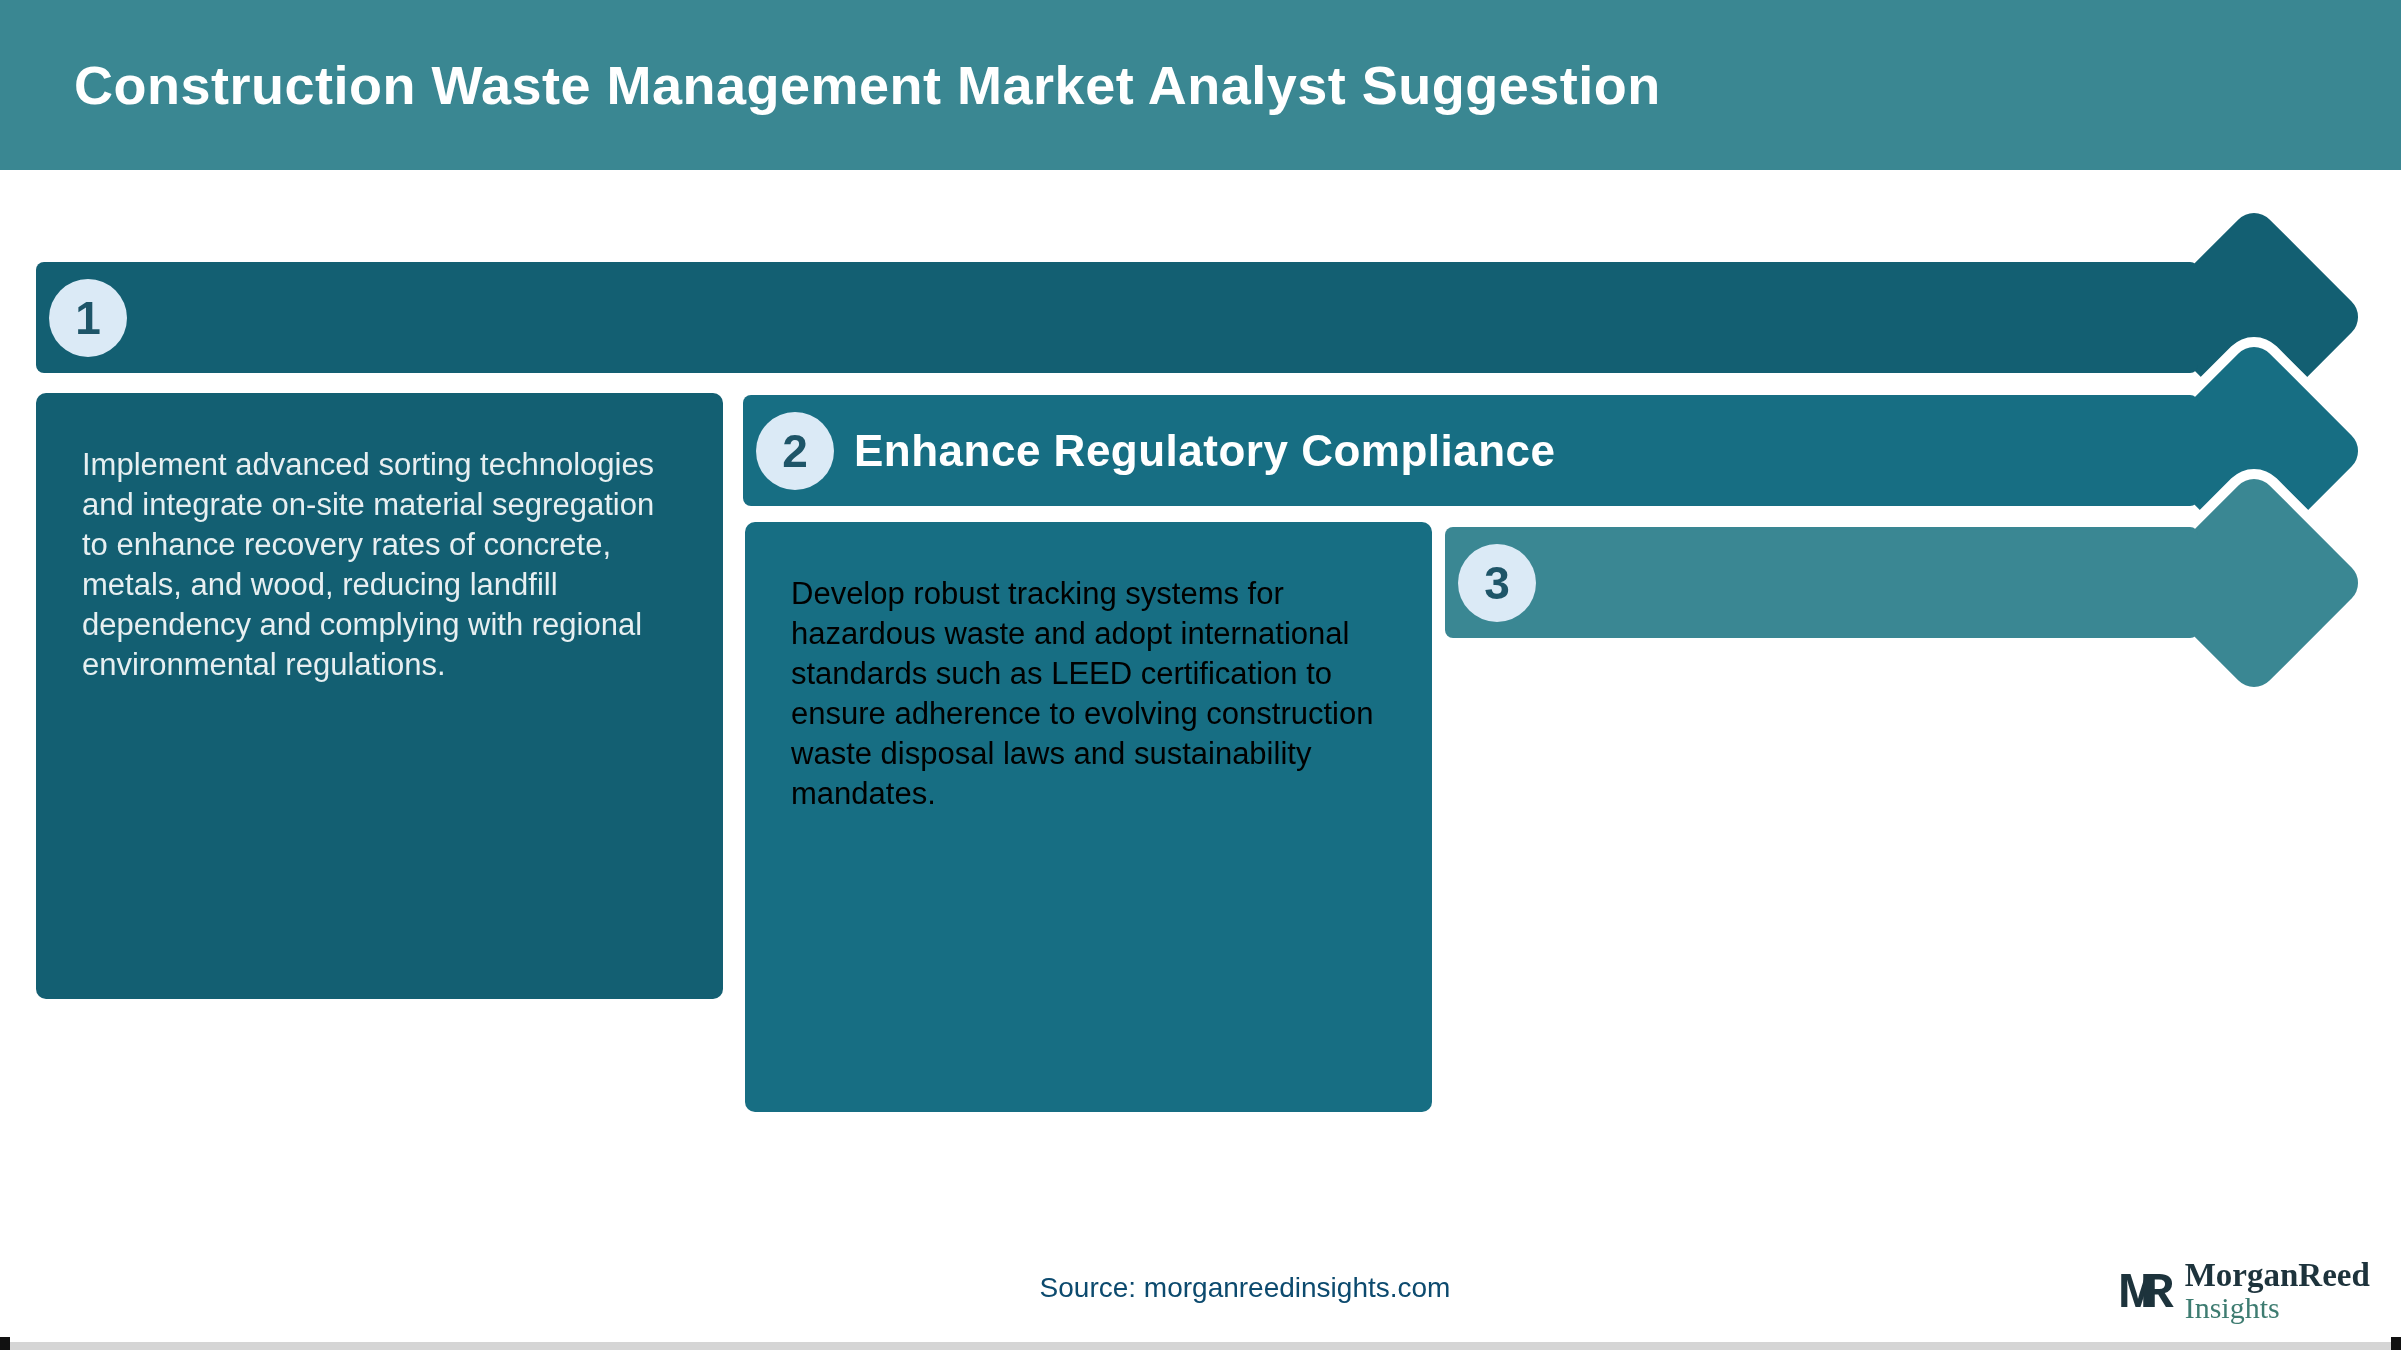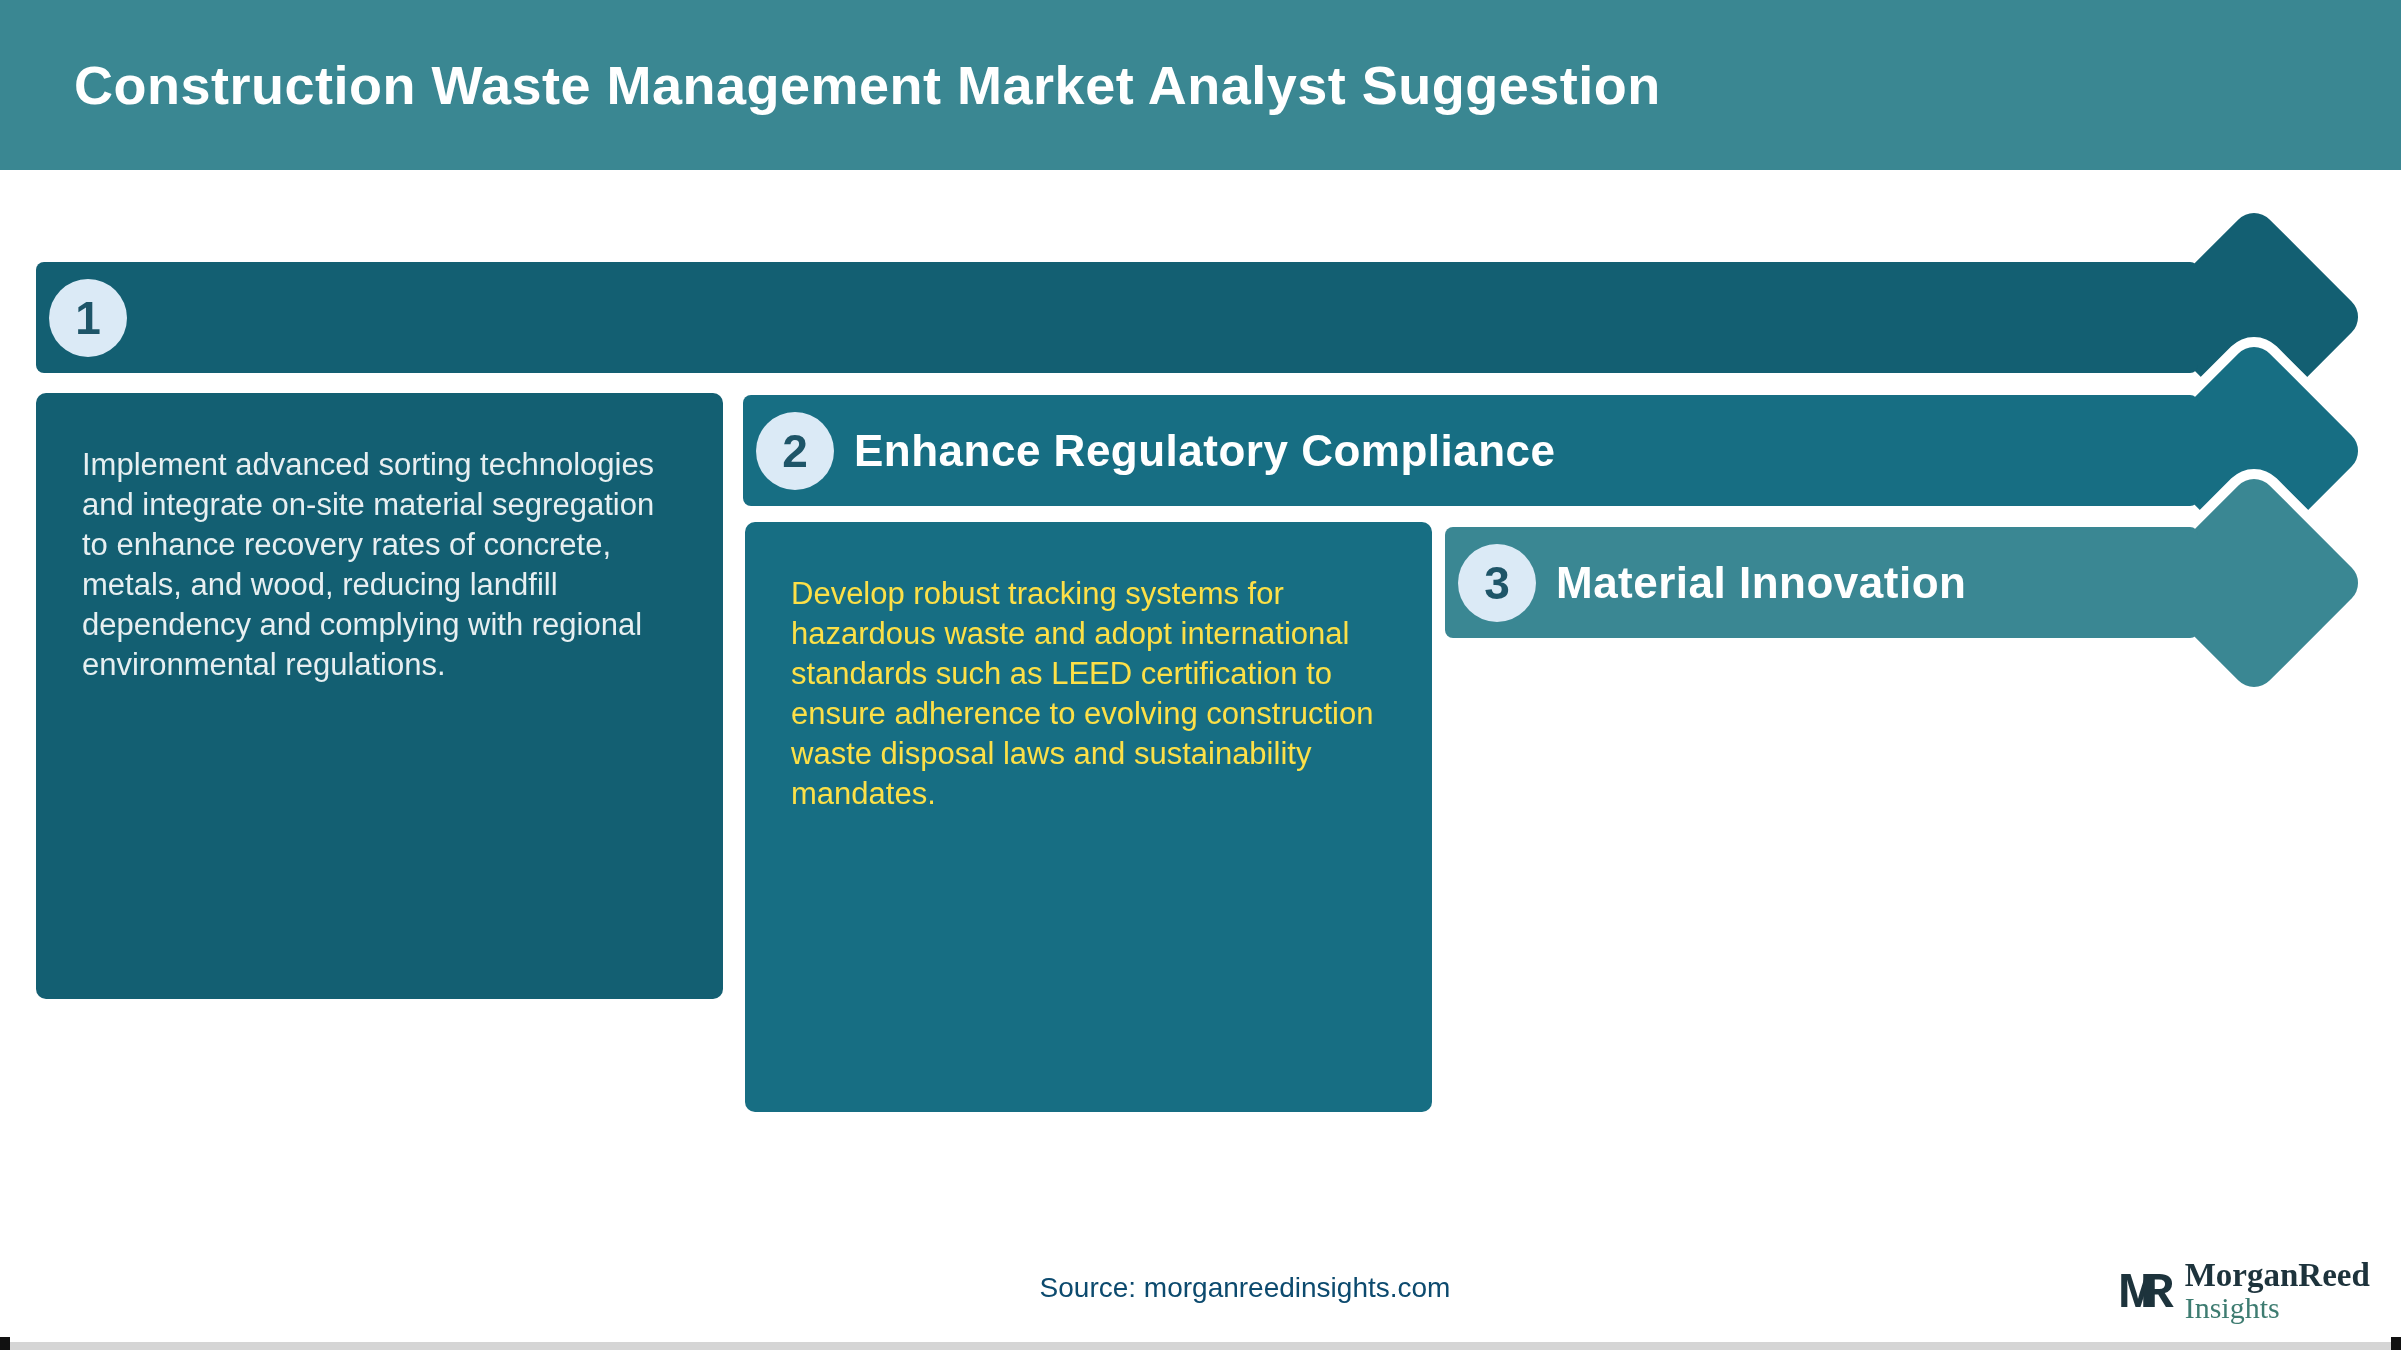--- a/index.html
+++ b/index.html
@@ -166,28 +166,27 @@
     <div class="circle" style="background-color: rgb(219, 234, 246);">
       <span style="color: rgb(30, 85, 104);">2</span>
     </div>
     <div class="banner-title">Enhance Regulatory Compliance</div>
   </div>
 
   <div class="bar" id="bar3" style="background-color: rgb(58, 135, 147);">
     <div class="circle" style="background-color: rgb(219, 234, 246);">
       <span style="color: rgb(30, 85, 104);">3</span>
     </div>
-    <div class="banner-title">Material Innovation</div>
   </div>
 
   <div class="box" id="box1" style="background-color: rgb(19, 95, 114);">
     <p style="color: rgb(231, 239, 241);">Implement advanced sorting technologies and integrate on-site material segregation to enhance recovery rates of concrete, metals, and wood, reducing landfill dependency and complying with regional environmental regulations.</p>
   </div>
   <div class="box" id="box2" style="background-color: rgb(23, 110, 131);">
-    <p style="color: #fde047;">Develop robust tracking systems for hazardous waste and adopt international standards such as LEED certification to ensure adherence to evolving construction waste disposal laws and sustainability mandates.</p>
+    <p style="color: #000000;">Develop robust tracking systems for hazardous waste and adopt international standards such as LEED certification to ensure adherence to evolving construction waste disposal laws and sustainability mandates.</p>
   </div>
 
   <div class="source" style="color: #0c4a6e;">Source: morganreedinsights.com</div>
 
   <div class="logo">
     <div class="logo-mark" style="color: rgb(29, 51, 60);">MR</div>
     <div class="logo-text">
       <span class="logo-brand" style="color: rgb(29, 51, 60);">MorganReed</span>
       <span class="logo-suffix" style="color: rgb(62, 124, 113);">Insights</span>
     </div>

